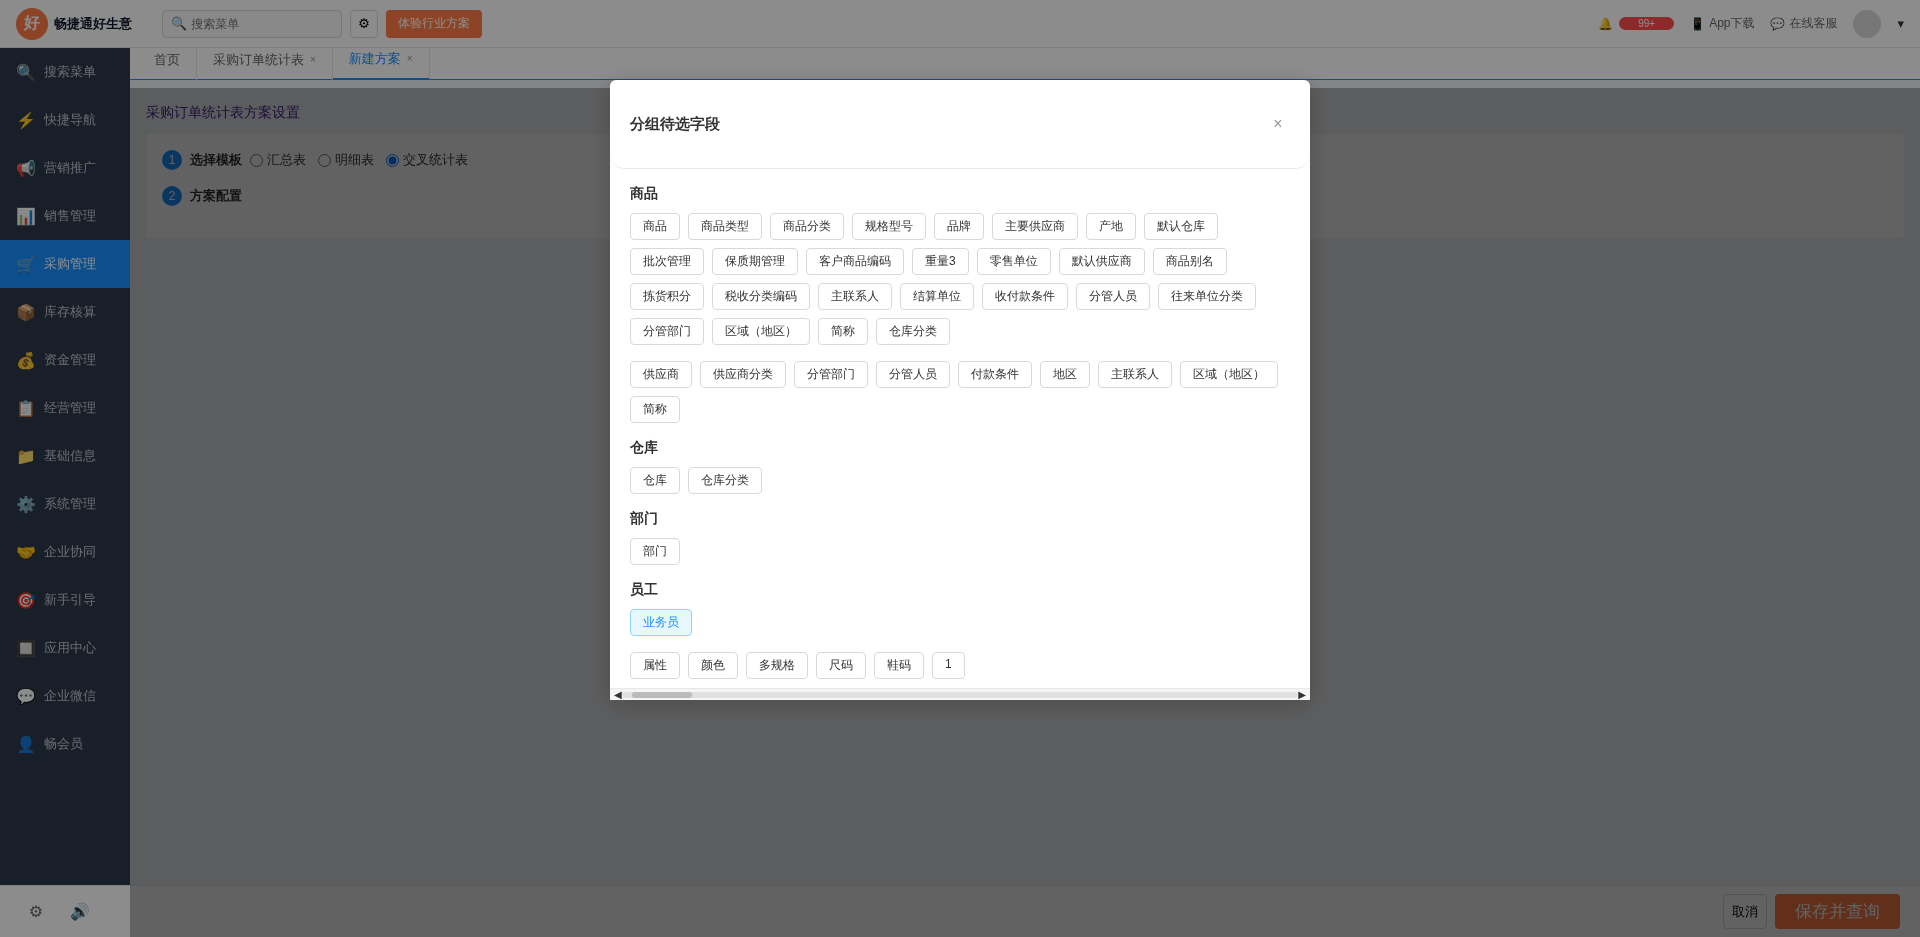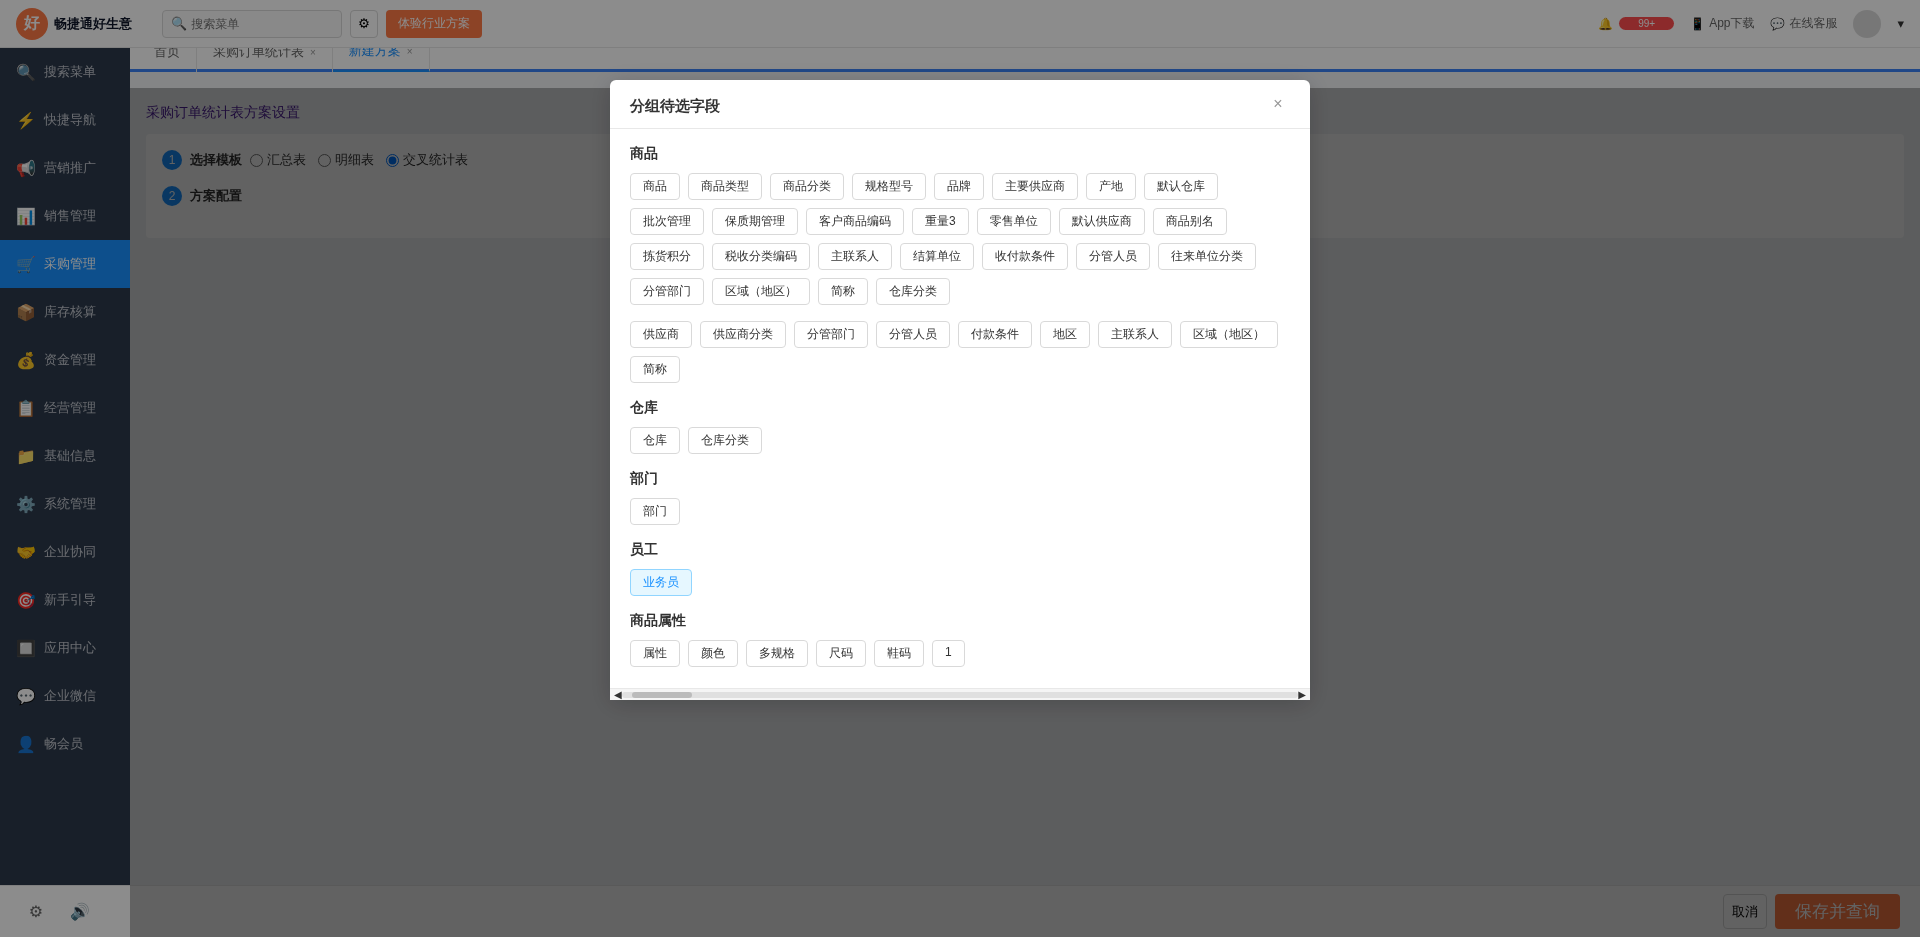--- a/index.html
+++ b/index.html
@@ -79,23 +79,24 @@
     .avatar {
       width: 28px; height: 28px; border-radius: 50%;
       background: #d9d9d9;
     }
 
     
     .tab-bar {
       height: 40px;
       background: #fff;
       display: flex;
+      align-items: center;
       padding: 0 8px;
-      border-bottom: 3px solid #3b82f6;
-      position: fixed; top: 32px; left: 130px; right: 0; z-index: 99;
+      border-bottom: 1px solid #3b82f6;
+      position: fixed; top: 40px; left: 130px; right: 0; z-index: 99;
       gap: 0;
     }
     .tab-item {
       height: 40px;
       padding: 0 16px;
       display: flex; align-items: center; gap: 6px;
       font-size: 13px; color: #666; cursor: pointer;
       border-right: 1px solid #e8e8e8;
     }
     .tab-item.active {
@@ -174,24 +175,25 @@
     }
     .modal {
       background: white;
       border-radius: 6px;
       width: 700px;
       max-height: 620px;
       display: flex; flex-direction: column;
       box-shadow: 0 4px 24px rgba(0,0,0,0.2);
     }
     .modal-header {
-      padding: 12px 20px;
+      padding: 32px 20px;
       border-bottom: 1px solid #e8e8e8;
-      display: flex; align-items: flex-end; justify-content: space-between;
+      display: flex; align-items: center; justify-content: space-between;
       flex-shrink: 0;
+      border-radius: 15px;
     }
     .modal-title { font-size: 15px; font-weight: bold; color: #333; }
     .modal-close {
       width: 24px; height: 24px;
       display: flex; align-items: center; justify-content: center;
       cursor: pointer; color: #999; font-size: 16px;
     }
     .modal-body {
       flex: 1;
       overflow-y: auto;
@@ -468,21 +470,20 @@
             <div class="field-tag">部门</div>
           </div>
         </div>
         <div class="field-section">
           <div class="section-title">员工</div>
           <div class="field-tags">
             <div class="field-tag blue">业务员</div>
           </div>
         </div>
         <div class="field-section">
-          <div class="section-title">商品属性</div>
           <div class="field-tags">
             <div class="field-tag">属性</div>
             <div class="field-tag">颜色</div>
             <div class="field-tag">多规格</div>
             <div class="field-tag">尺码</div>
             <div class="field-tag">鞋码</div>
             <div class="field-tag">1</div>
           </div>
         </div>
       </div>

